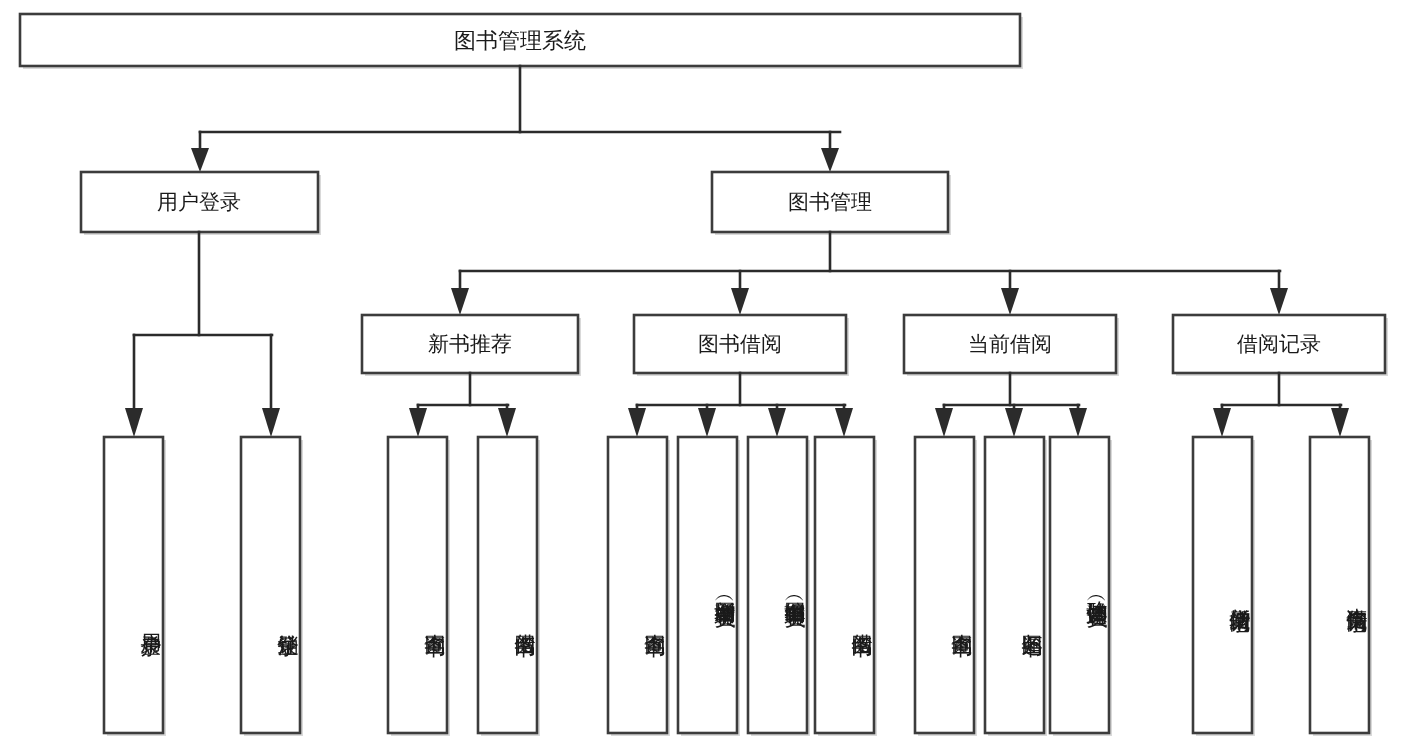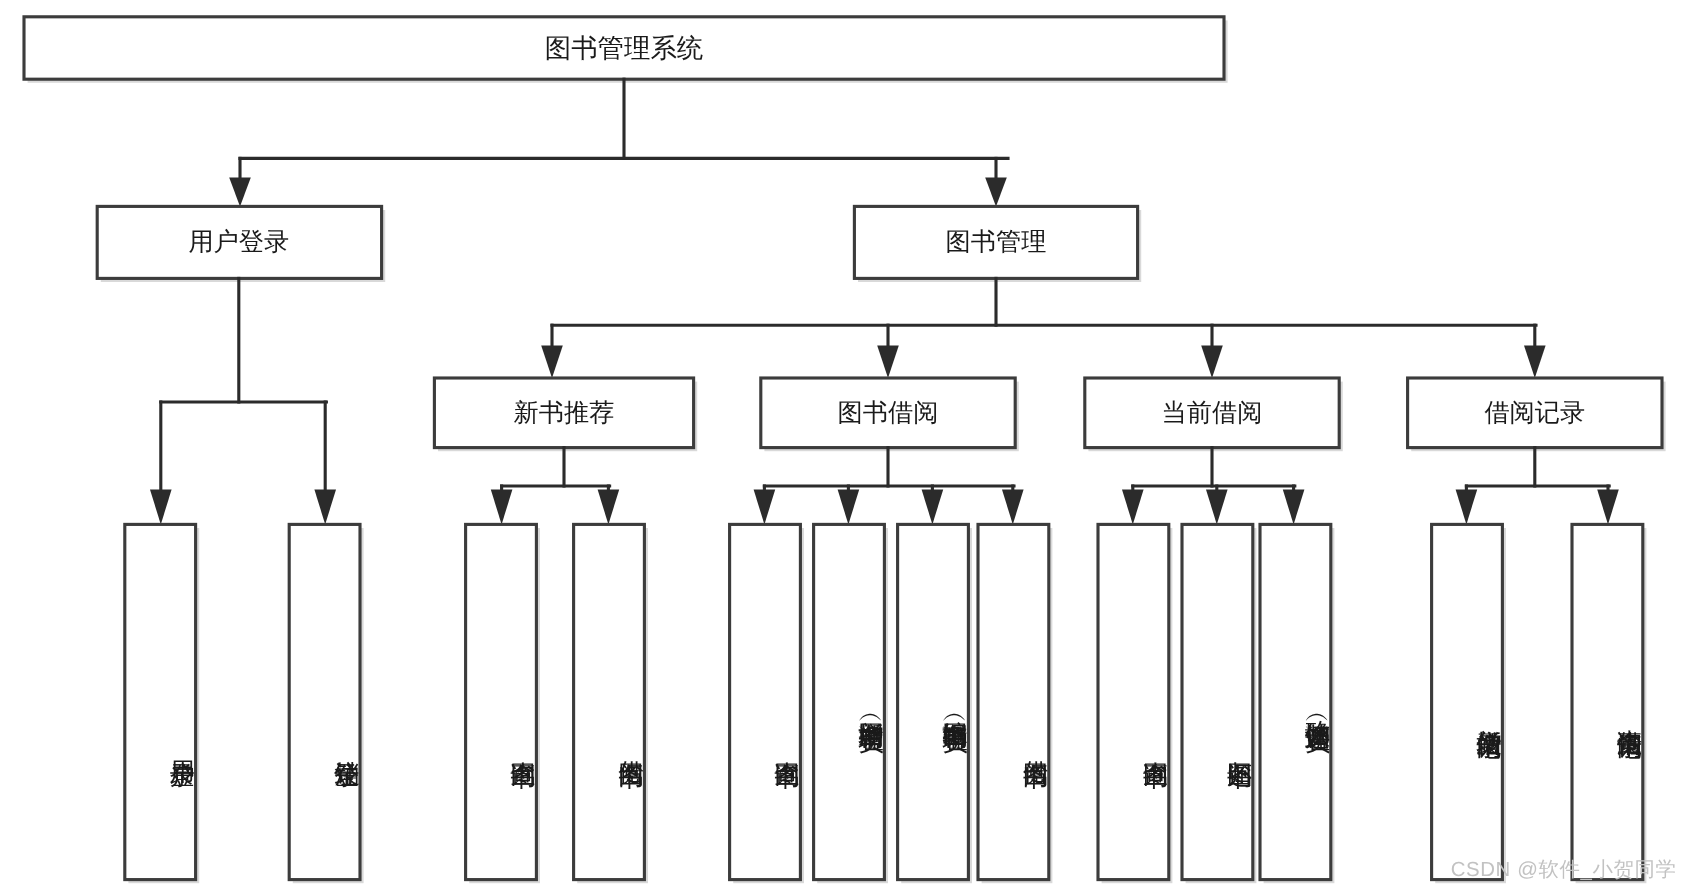--- a/index.html
+++ b/index.html
@@ -278,15 +278,14 @@
   <div class="vlabel" style="left:748px; top:443px; width:59px; height:290px;">编辑图书（管理员）</div>
   <div class="vlabel" style="left:815px; top:505px; width:59px; height:228px;">借阅图书</div>
 
   <div class="vlabel" style="left:915px; top:505px; width:59px; height:228px;">查询图书</div>
   <div class="vlabel" style="left:985px; top:505px; width:59px; height:228px;">归还图书</div>
   <div class="vlabel" style="left:1050px; top:443px; width:59px; height:290px;">确认归还（管理员）</div>
 
   <div class="vlabel" style="left:1193px; top:455px; width:59px; height:278px;">新增借阅记录</div>
   <div class="vlabel" style="left:1310px; top:455px; width:59px; height:278px;">查询借阅记录</div>
 
-  <div class="watermark">CSDN @软件_小贺同学</div>
 
 </div>
 
 </body></html>

